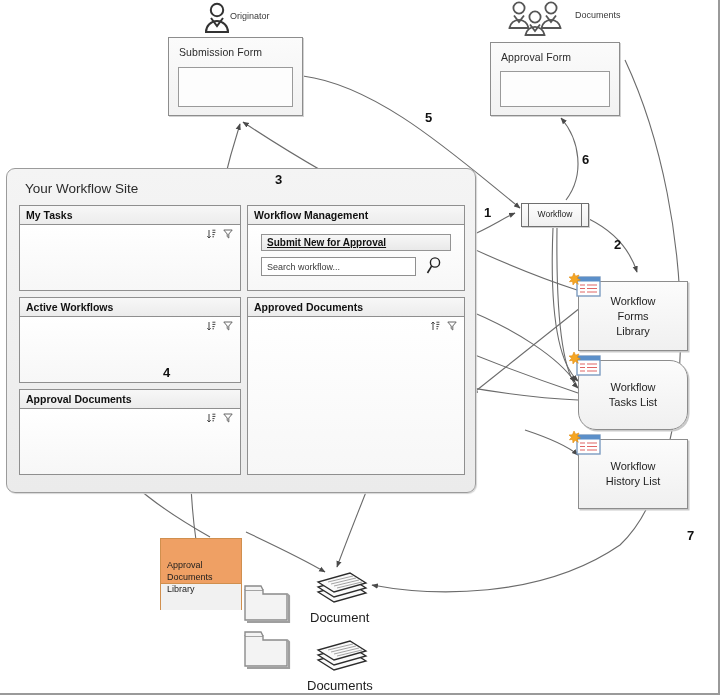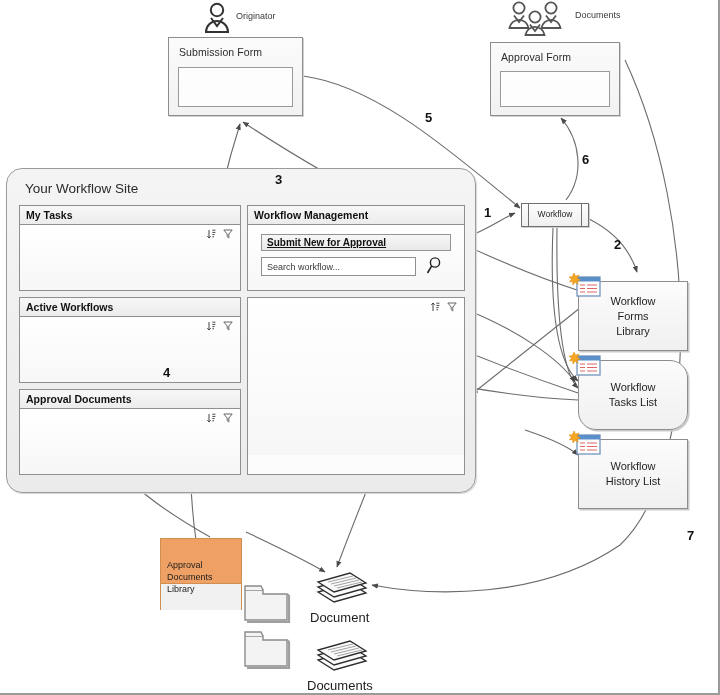--- a/index.html
+++ b/index.html
@@ -38,21 +38,21 @@
   
   .person-group{position:absolute;}
   .person-label{
     position:absolute;font-size:9px;color:#3a3a3a;white-space:nowrap;
   }
 
   
   #site-panel{
     position:absolute;left:6px;top:168px;width:470px;height:325px;
     background:linear-gradient(180deg,#f4f4f4 0%,#ebebeb 100%);
-    border:1px solid #9b9b9b;border-radius:16px;
+    border:1px solid #9b9b9b;border-radius:9px;
     box-shadow:1px 1px 1px #d6d6d6;
     box-sizing:border-box;
   }
   #site-title{
     position:absolute;left:18px;top:12px;
     font-size:13.5px;color:#2b2b2b;
   }
   .webpart{
     position:absolute;
     border:1px solid #8f8f8f;
@@ -195,21 +195,21 @@
       <path d="M625,60 C700,220 700,470 620,545 C540,600 430,596 372,585"></path>
     </g>
   </svg>
 
   <div class="person-group" style="left:203px;top:2px;width:95px;height:32px;">
     <svg width="34" height="32" viewBox="0 0 34 32">
       <circle cx="14" cy="8" r="6.2" fill="none" stroke="#333" stroke-width="2"></circle>
       <path d="M3,30 a11,11 0 0 1 22,0 z" fill="none" stroke="#333" stroke-width="2"></path>
       <path d="M8,16 L14,24 L20,16" fill="none" stroke="#333" stroke-width="2"></path>
     </svg>
-    <span class="person-label" style="left:33px;top:9px;">Originator</span>
+    <span class="person-label" style="left:27px;top:9px;">Originator</span>
   </div>
 
   <div class="person-group" style="left:506px;top:0px;width:120px;height:36px;">
     <svg width="72" height="36" viewBox="0 0 72 36">
       <g fill="none" stroke="#555" stroke-width="1.8">
         <circle cx="13" cy="8" r="5.6"></circle>
         <path d="M3.5,28 a9.6,9.6 0 0 1 19,0 z"></path>
         <path d="M8,15.5 L13,22 L18,15.5"></path>
         <circle cx="45" cy="8" r="5.6"></circle>
         <path d="M35.5,28 a9.6,9.6 0 0 1 19,0 z"></path>
@@ -296,20 +296,21 @@
           <span class="search-ph">Search workflow...</span>
         </div>
         <svg class="search-icon" width="17" height="19" viewBox="0 0 17 19">
           <circle cx="9" cy="6.5" r="4.6" fill="none" stroke="#222" stroke-width="1.4"></circle>
           <path d="M5.6,10.2 L1.5,17" fill="none" stroke="#222" stroke-width="1.6"></path>
         </svg>
       </div>
     </div>
 
     <div class="webpart" style="left:240px;top:128px;width:218px;height:178px;">
+      <div class="wp-head">Approved Documents</div>
       <div class="wp-body">
         <div class="wp-tools">
           <svg width="9" height="10" viewBox="0 0 9 10">
             <g stroke="#444" stroke-width="1" fill="none">
               <path d="M2,9 L2,1 M0.3,2.8 L2,1 L3.7,2.8"></path>
               <path d="M5.4,1.2 L8.4,1.2 M5.4,3.4 L8.4,3.4 M5.4,5.6 L7.6,5.6 M5.4,7.8 L7.0,7.8"></path>
             </g>
           </svg>
           <svg width="10" height="10" viewBox="0 0 10 10">
             <path d="M0.8,1 L9.2,1 L5.8,5 L5.8,9 L4.2,7.6 L4.2,5 z" fill="none" stroke="#666" stroke-width="1"></path>

